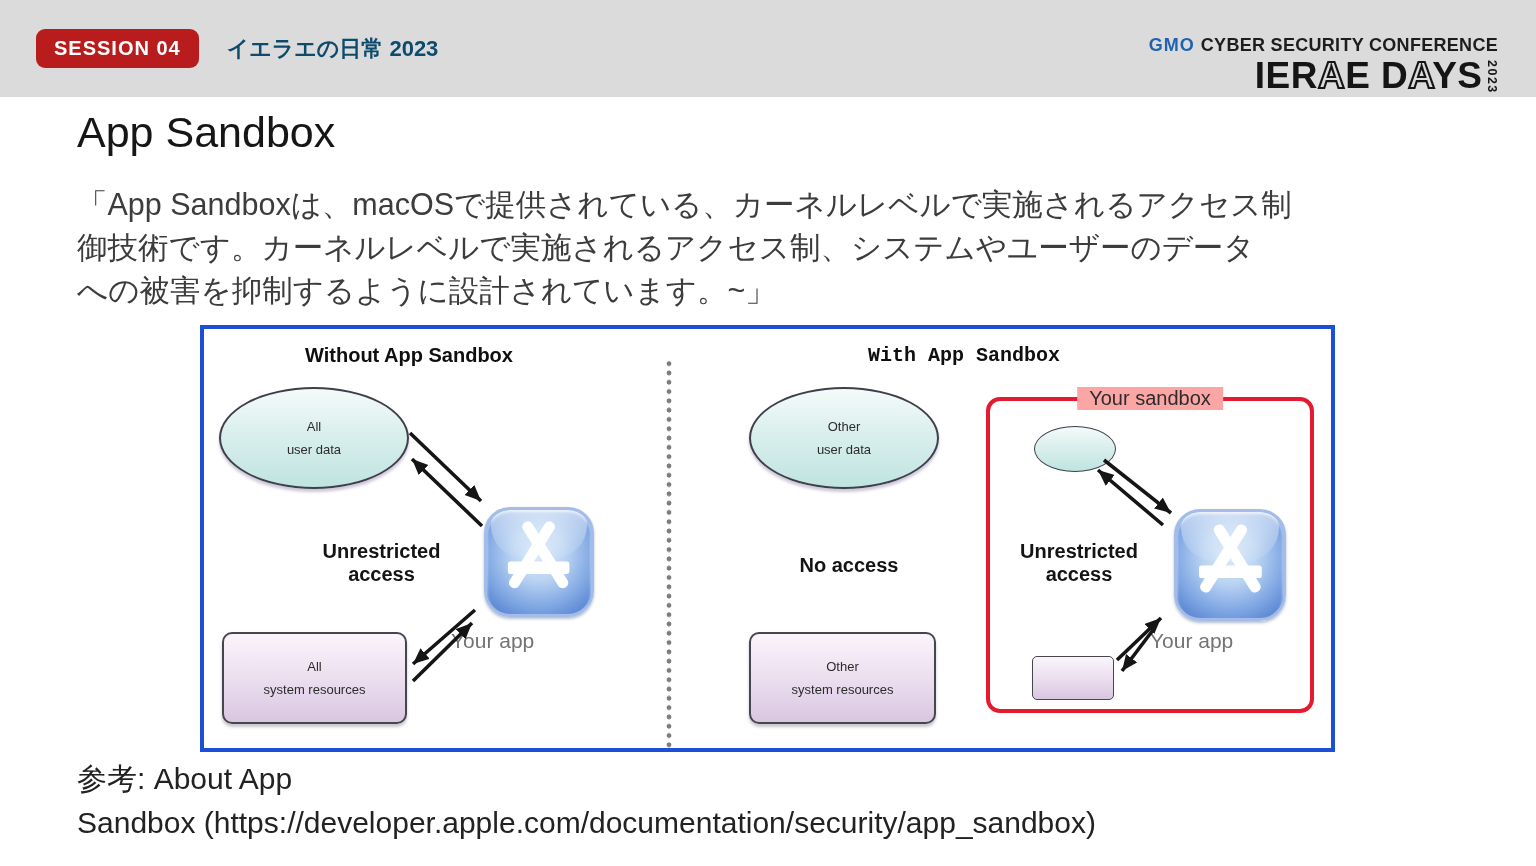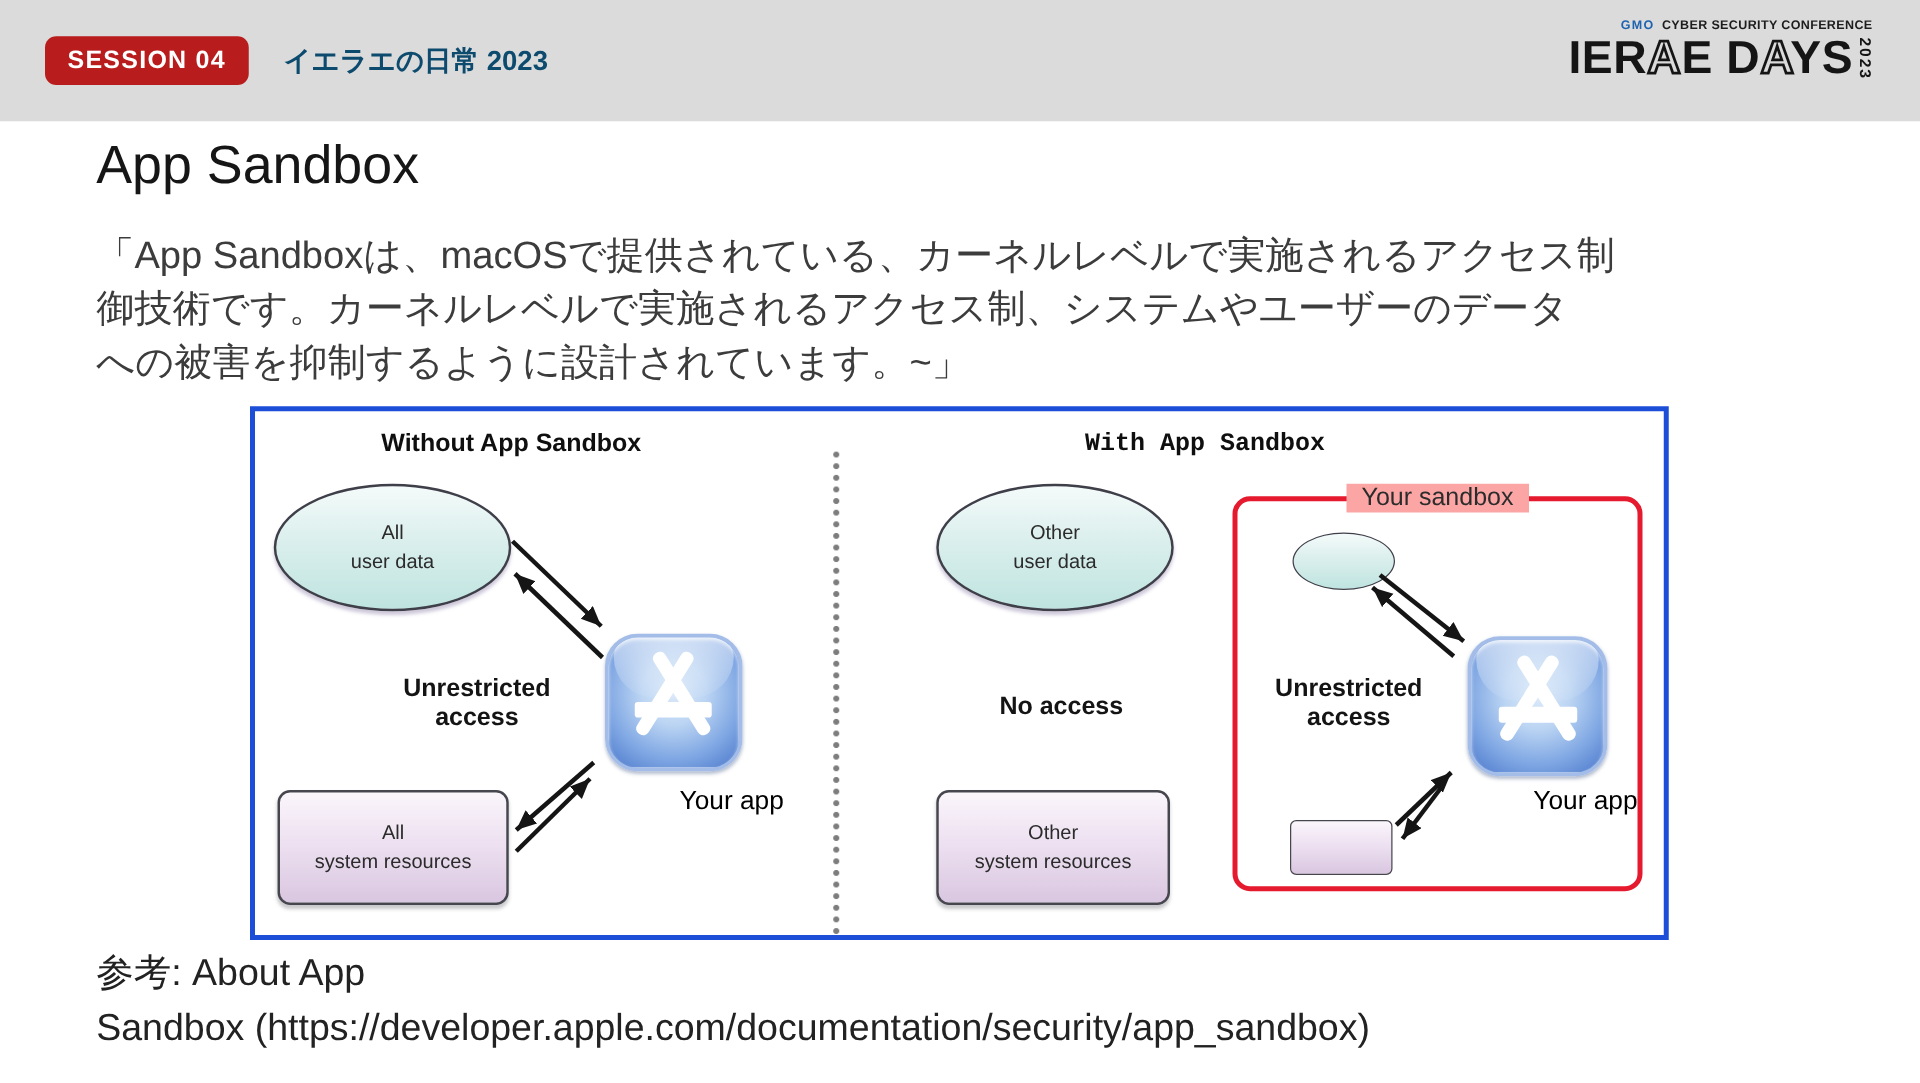--- a/index.html
+++ b/index.html
@@ -8,21 +8,21 @@
   .slide { position:relative; width:1536px; height:866px; background:#ffffff; }
 
   
   .header { position:absolute; left:0; top:0; width:1536px; height:97px; background:#dbdbdb;
             display:flex; align-items:center; padding-left:36px; }
   .badge { background:#b91c1c; color:#fff; font-size:20px; font-weight:700; letter-spacing:1px;
            border-radius:9px; padding:9px 18px 10px; line-height:1; }
   .header-title { margin-left:28px; font-size:22px; font-weight:700; color:#0c4a6e; }
 
   .logo { position:absolute; right:38px; top:15px; text-align:right; }
-  .logo-row1 { font-size:10px; font-weight:700; color:#1d1d1d; letter-spacing:0.3px; white-space:nowrap; }
+  .logo-row1 { font-size:18px; font-weight:700; color:#1d1d1d; letter-spacing:0.3px; white-space:nowrap;margin-top:20px; }
   .logo-gmo { color:#1e62b0; font-weight:800; letter-spacing:1px; margin-right:6px; }
   .logo-row2 { display:flex; align-items:stretch; justify-content:flex-end; margin-top:1px; }
   .logo-brand { font-size:37px; font-weight:800; color:#151515; line-height:1; letter-spacing:0.5px; white-space:nowrap; }
   .outline-a { color:#dbdbdb; -webkit-text-stroke:2.2px #151515; }
   .logo-year { writing-mode:vertical-rl; font-size:12.5px; font-weight:800; color:#151515;
                letter-spacing:1.5px; margin-left:3px; line-height:1; }
 
   
   .page-title { position:absolute; left:77px; top:108px; font-size:43px; font-weight:400; color:#161616; }
   .paragraph { position:absolute; left:77px; top:183px; width:1400px; font-size:30.5px;
@@ -34,21 +34,21 @@
              background:#fff; border:4px solid #1d4ed8; }
   .panel-title { position:absolute; font-size:20px; font-weight:700; color:#0f0f0f; text-align:center; }
   .pt-left  { left:60px;  top:15px; width:290px; }
   .pt-right { left:635px; top:15px; width:250px;font-family:Liberation Mono, monospace; }
 
   .divider { position:absolute; left:461px; top:30px; width:8px; height:392px;
              background-image:radial-gradient(circle, #7d7d7d 2.1px, rgba(0,0,0,0) 2.7px);
              background-size:8px 9.3px; background-repeat:repeat-y; background-position:center top; }
 
   .shape { position:absolute; display:flex; flex-direction:column; align-items:center;
-           justify-content:center; font-size:16px; line-height:23px; color:#2b2b2b; text-align:center; }
+           justify-content:center; font-size:13px; line-height:23px; color:#2b2b2b; text-align:center; }
   .ellipse { border:2px solid #3f3f4a; border-radius:50%;
              background:linear-gradient(180deg,#f4fbfa 0%, #ddf0ee 40%, #bfe4e0 100%);
              box-shadow:0 3px 3px rgba(130,115,160,0.4); }
   .roundrect { border:2px solid #46464e; border-radius:10px;
                background:linear-gradient(180deg,#faf5fb 0%, #ecdff0 50%, #d9c6e0 100%);
                box-shadow:0 3px 3px rgba(120,120,130,0.4); }
   .ellipse-l { left:15px;  top:58px;  width:190px; height:102px; }
   .rect-l    { left:18px;  top:303px; width:185px; height:92px; }
   .ellipse-r { left:545px; top:58px;  width:190px; height:102px; }
   .rect-r    { left:545px; top:303px; width:187px; height:92px; }
@@ -64,21 +64,21 @@
               background:radial-gradient(circle at 50% 42%, #ddeafa 0%, #bcd5f3 32%, #7ea6e3 68%, #5b86d2 90%, #6f95da 100%);
               box-shadow:inset 0 2px 3px rgba(255,255,255,0.7), 0 2px 3px rgba(90,110,150,0.45);
               display:flex; align-items:center; justify-content:center; overflow:hidden; }
   .app-icon::after { content:""; position:absolute; left:4%; top:0; width:92%; height:46%;
               border-radius:22px 22px 46px 46px;
               background:linear-gradient(180deg, rgba(255,255,255,0.55), rgba(255,255,255,0.05)); }
   .appicon-l { left:280px; top:178px; }
   .appicon-r { left:970px; top:180px; width:112px; height:112px; }
   .app-icon svg { width:80%; height:80%; }
 
-  .app-label { position:absolute; font-size:21px; color:#000000; text-align:right; }
+  .app-label { position:absolute; font-size:21px; color:#737373; text-align:left; }
   .applabel-l { left:247px; top:300px; width:176px; }
   .applabel-r { left:946px; top:300px; width:160px; }
 
   .redbox { position:absolute; left:782px; top:68px; width:328px; height:316px;
             border:4px solid #e51a2e; border-radius:14px; }
   .sandbox-label { position:absolute; top:-14px; left:50%; transform:translateX(-50%);
             background:#fca5a5; padding:0 12px; font-size:20px; color:#2c2c2c; white-space:nowrap; }
 
   .small-ellipse { left:830px; top:97px; width:82px; height:46px; border-width:1.5px; box-shadow:none; }
   .small-rect { left:828px; top:327px; width:82px; height:44px; border-width:1.5px;

